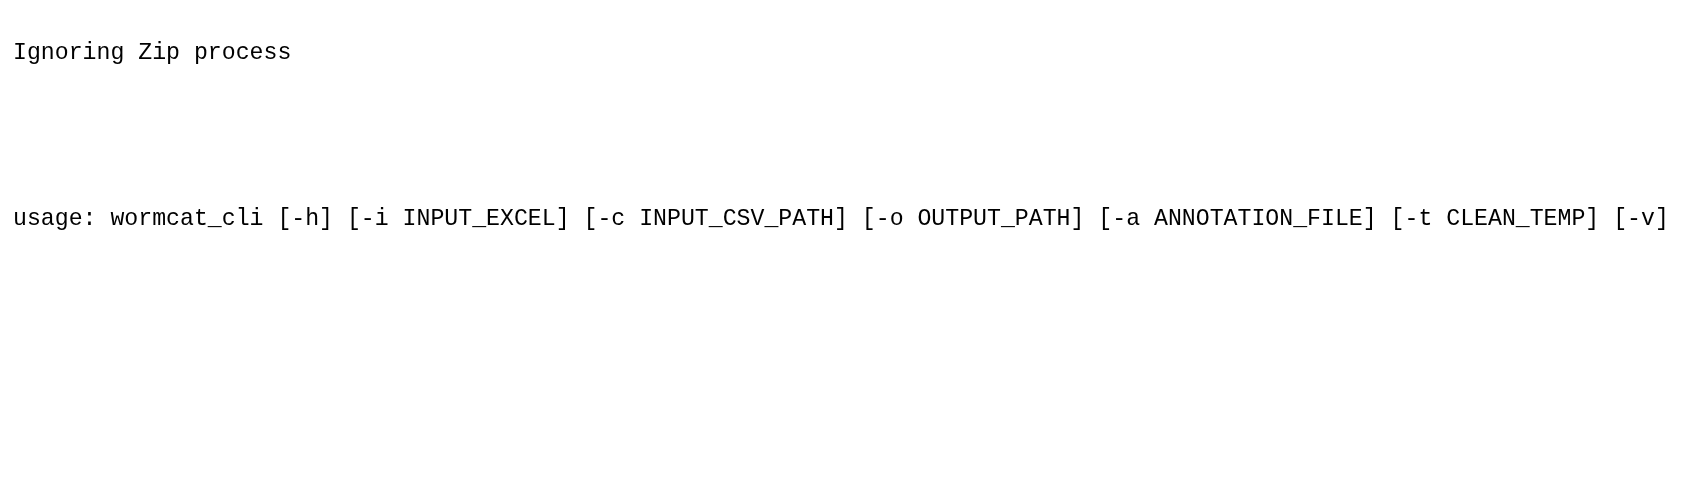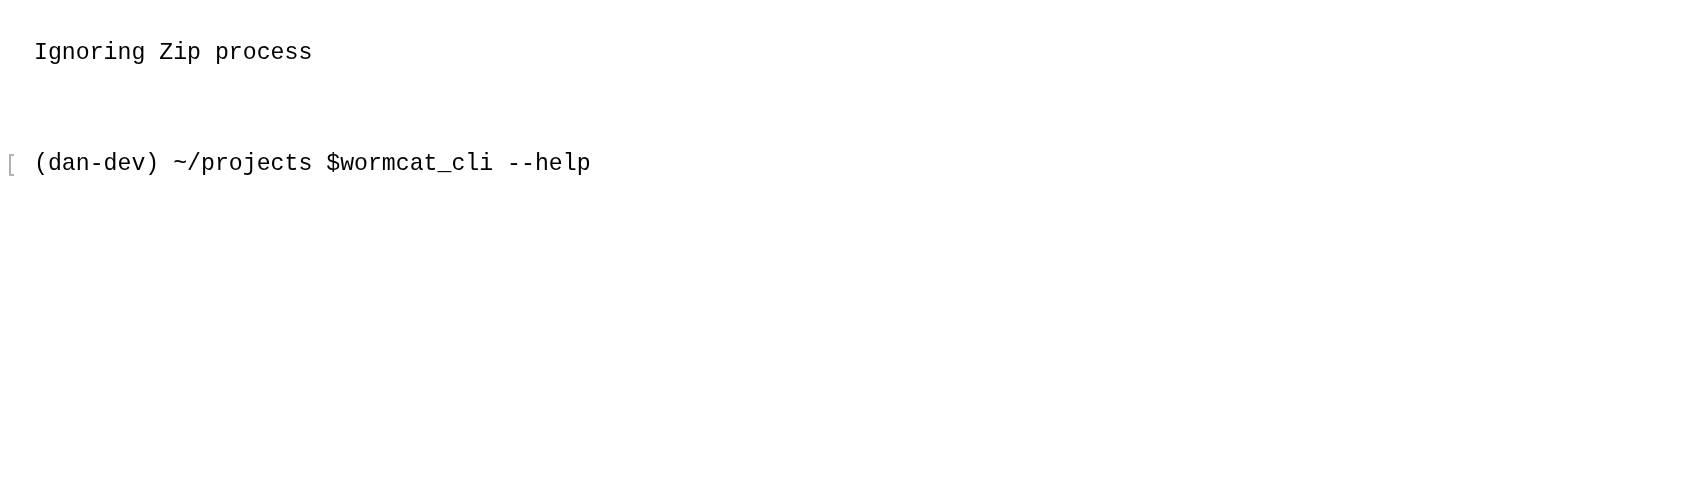--- a/index.html
+++ b/index.html
@@ -20,44 +20,43 @@
     width: 1708px;
     font-family: "Liberation Mono", "DejaVu Sans Mono", monospace;
     font-size: 23.2px;
     line-height: 27.8px;
     color: #000000;
     white-space: pre;
   }
   .line {
     position: relative;
     height: 27.8px;
-    padding-left: 26px;
-    margin-left: 8px;
+    padding-left: 13px;
   }
   .mark {
     position: absolute;
     left: 1px;
     top: 3px;
     width: 5px;
     height: 22px;
     border-left: 2px solid #b3b3b3;
     border-top: 2px solid #b3b3b3;
     border-bottom: 2px solid #b3b3b3;
     box-sizing: border-box;
   }
 </style>
 </head>
 <body>
 
 <div class="terminal">
   <div class="line"><span>Ignoring Zip process</span></div>
 
-  <div class="line"><span class="mark"></span><span>(dan-dev) ~/projects $</span><span>wormcat_cli --help</span></div>
 
 
+  <div class="line"><span>usage: wormcat_cli [-h] [-i INPUT_EXCEL] [-c INPUT_CSV_PATH] [-o OUTPUT_PATH] [-a ANNOTATION_FILE] [-t CLEAN_TEMP] [-v]</span></div>
 
   <div class="line"></div>
 
   
 
   
   
 
   
   

